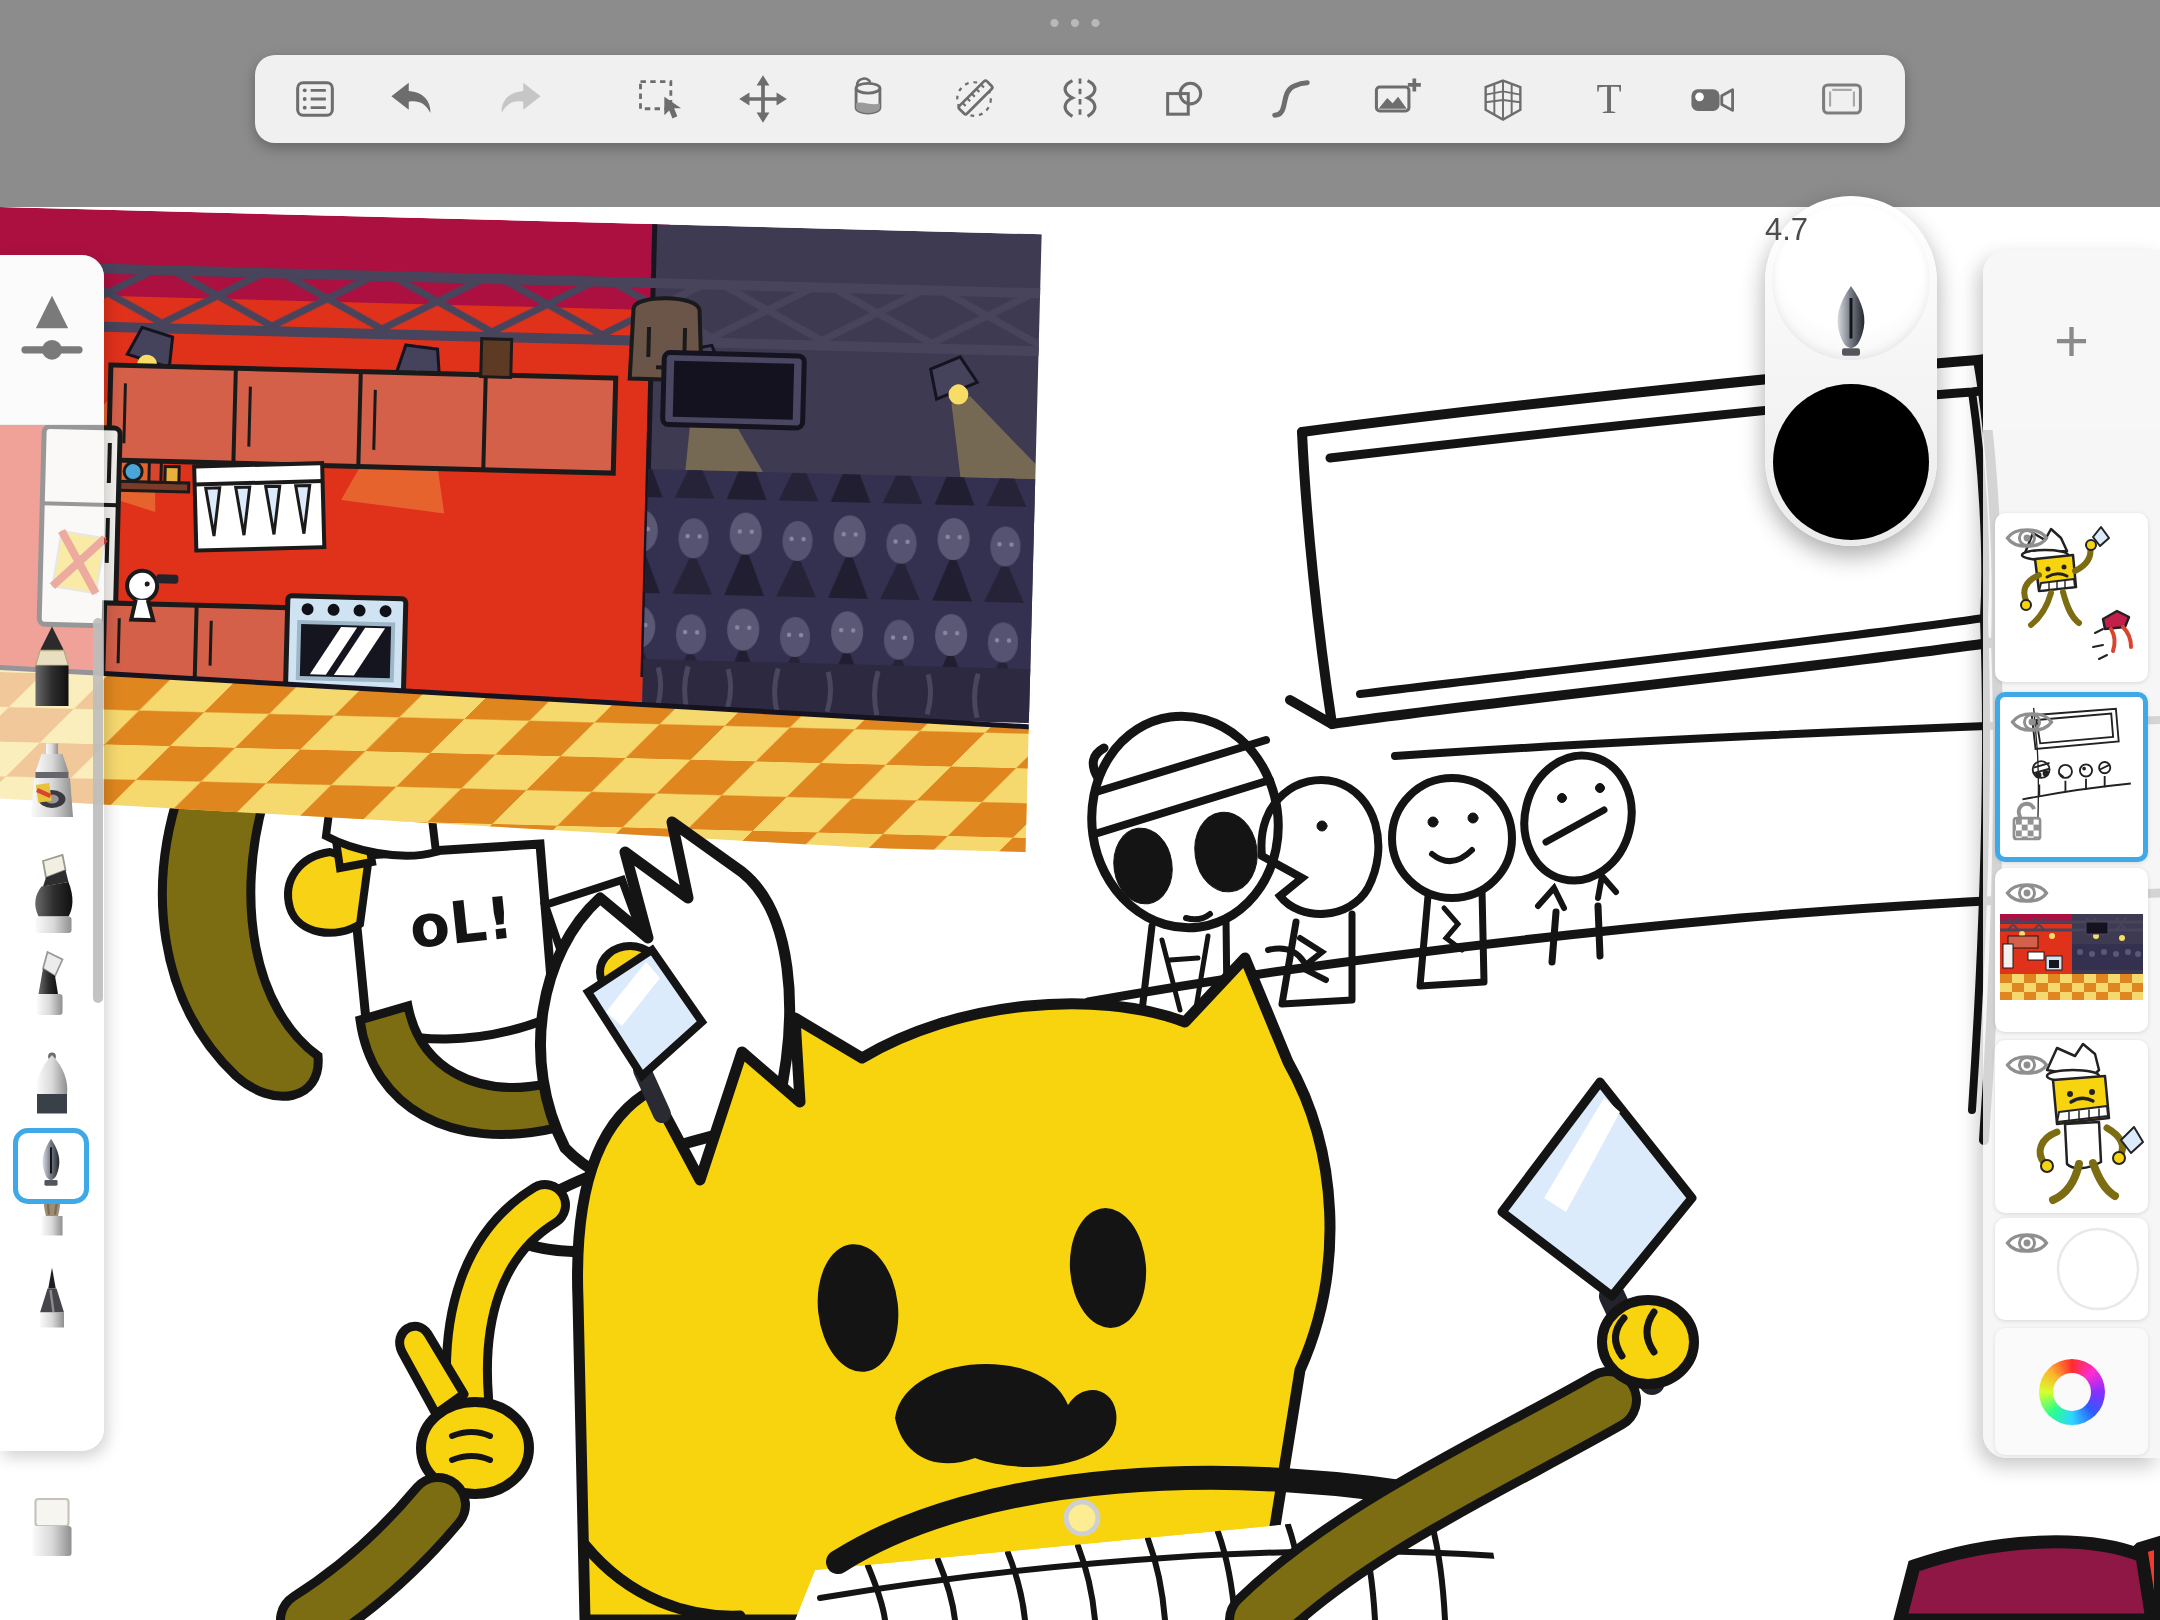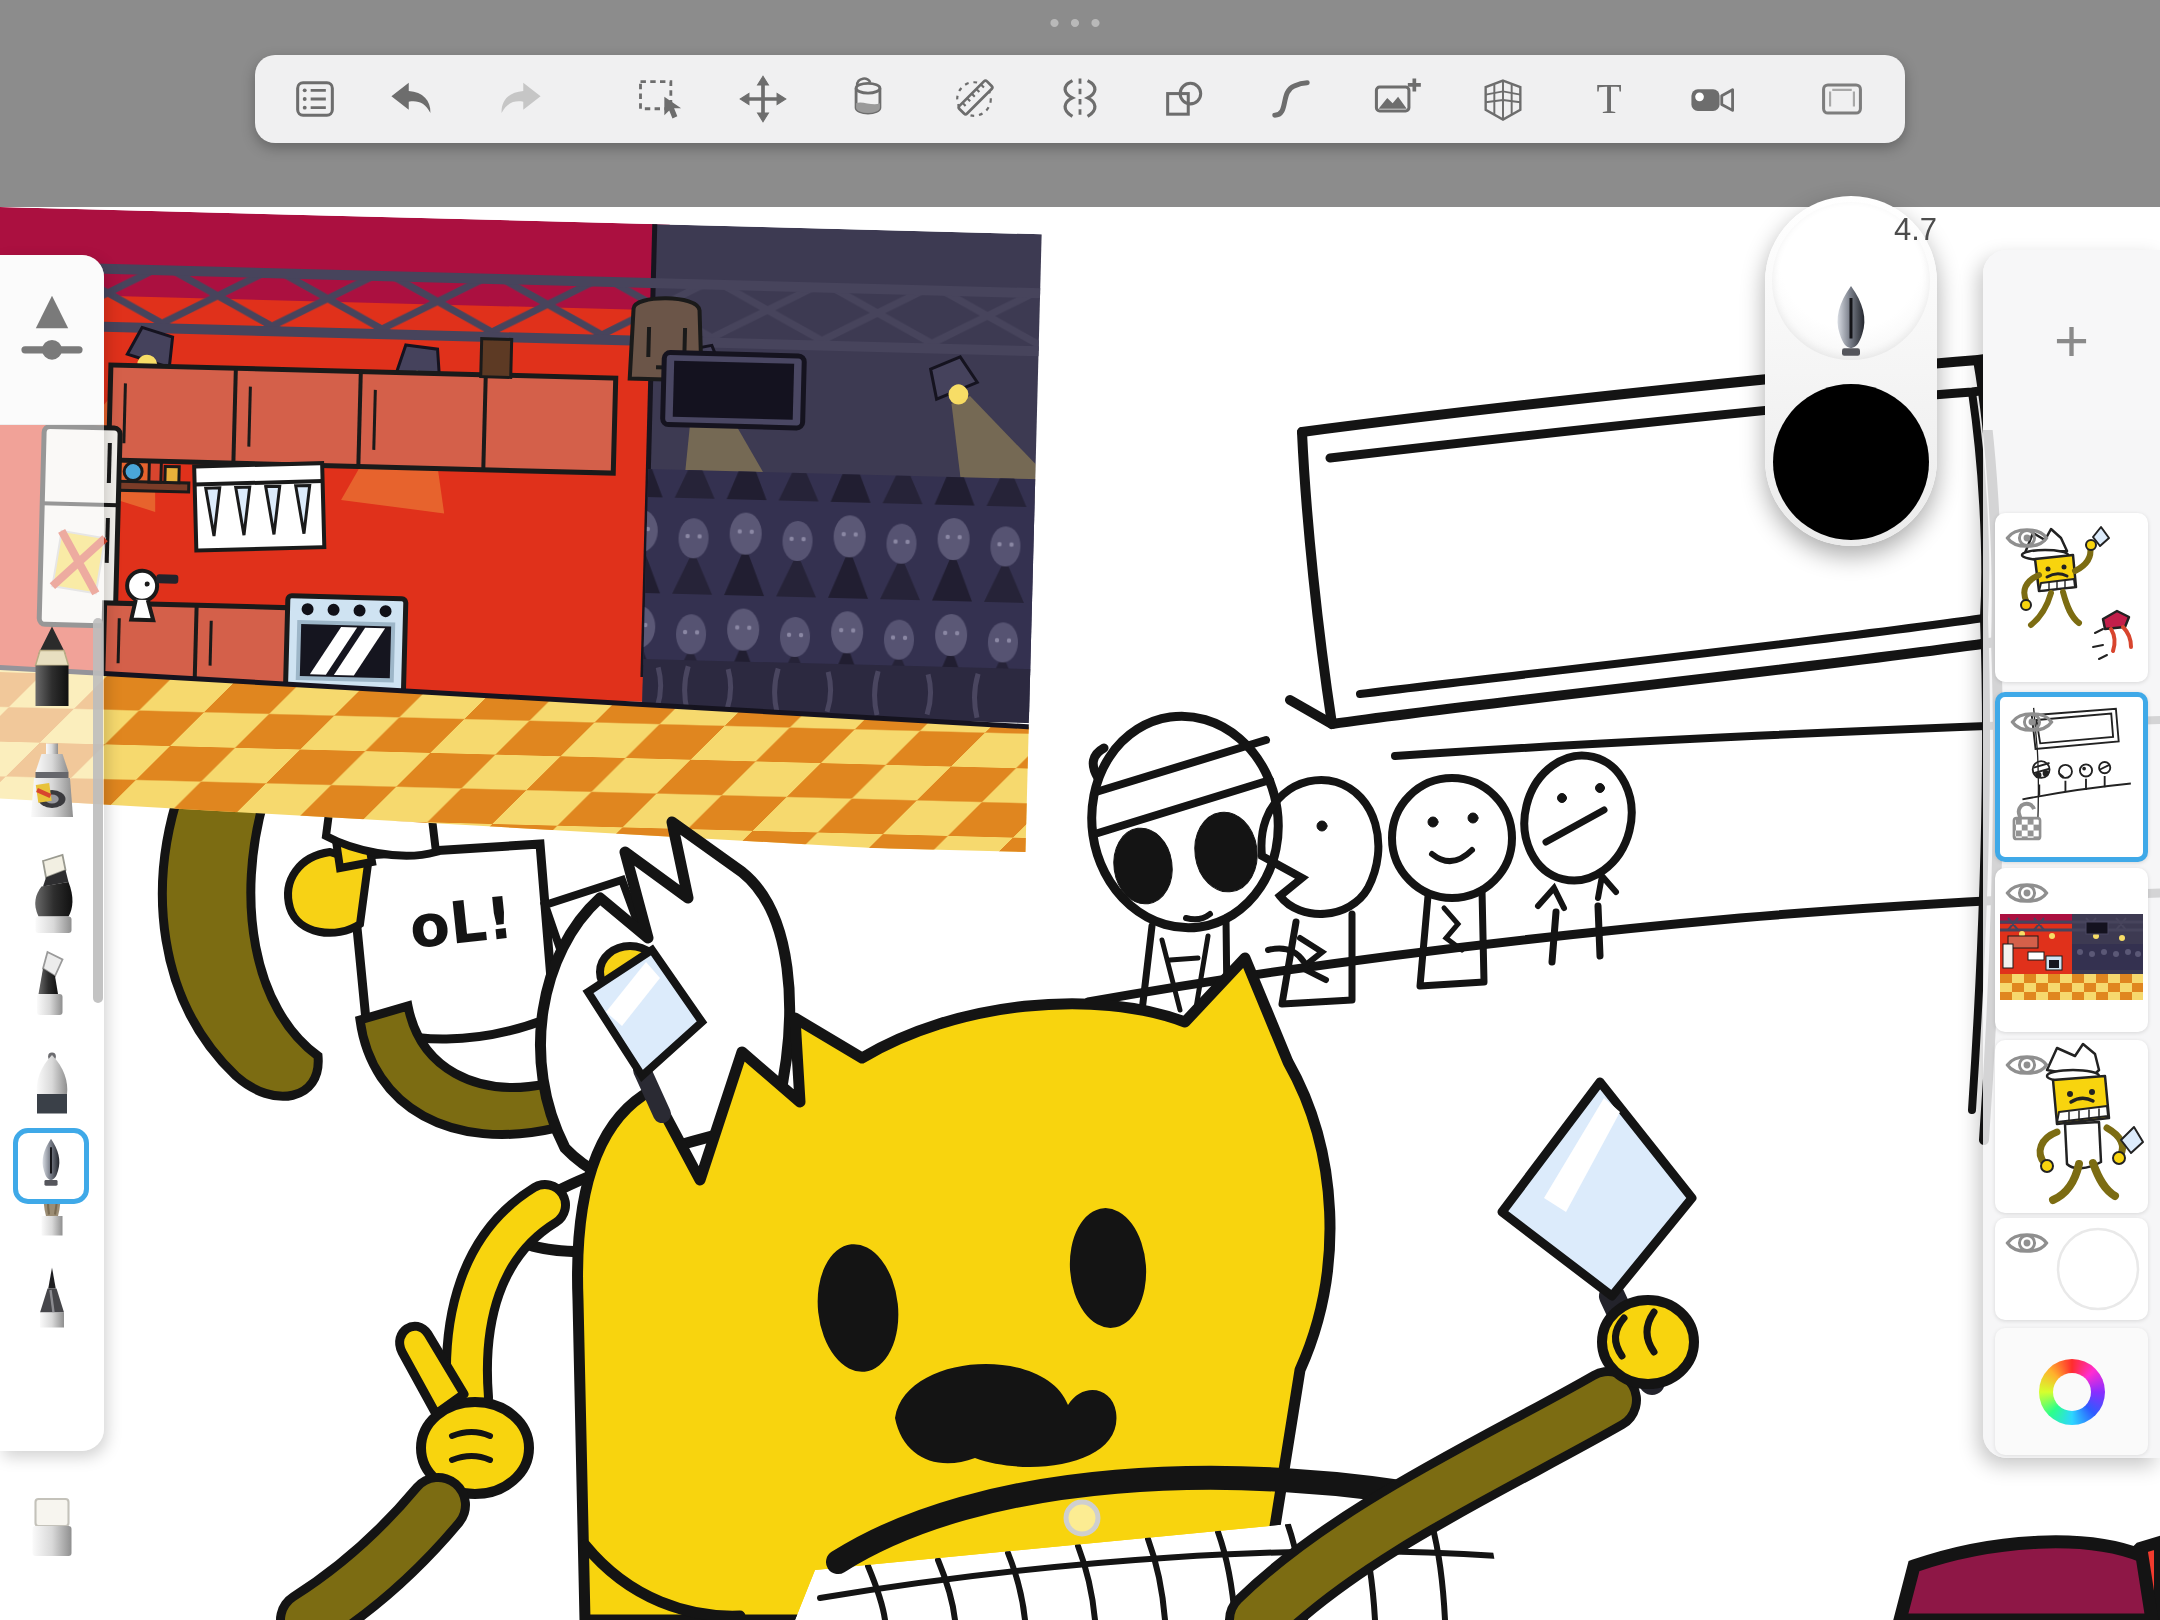--- a/index.html
+++ b/index.html
@@ -39,21 +39,21 @@
   #rail-scroll-thumb { position:absolute; left:93px; top:363px; width:10px; height:385px;
              background:#bdbdbd; border-radius:6px; opacity:.9; cursor:grab; }
 
   
   #size-pill { position:absolute; left:1765px; top:196px; width:172px; height:350px;
                background:linear-gradient(#ffffff,#ebebeb); border-radius:86px;
                box-shadow:0 10px 24px rgba(0,0,0,.33); z-index:40; cursor:grab; }
   #size-dial { position:absolute; left:7px; top:6px; width:158px; height:158px;
                border-radius:50%; background:radial-gradient(circle at 50% 35%,#ffffff 55%,#f0f0f0);
                box-shadow:inset 0 -3px 8px rgba(0,0,0,.07); }
-  #size-value { position:absolute; top:16px; width:172px; text-align:right;
+  #size-value { position:absolute; top:16px; width:172px; text-align:left;
                 font-size:31px; color:#4c4c4c; }
   #size-nib { position:absolute; left:56px; top:86px; width:60px; height:86px; }
   #color-swatch { position:absolute; left:8px; top:188px; width:156px; height:156px;
                   border-radius:50%; background:#000; }
 
   
   #layers-panel { position:absolute; left:1983px; top:250px; width:177px; height:1208px;
                   background:rgba(245,245,246,.86); border-radius:24px 0 0 24px;
                   box-shadow:-5px 8px 20px rgba(0,0,0,.22); z-index:30; }
   #layers-add { position:absolute; left:0; top:0; width:177px; height:180px;

